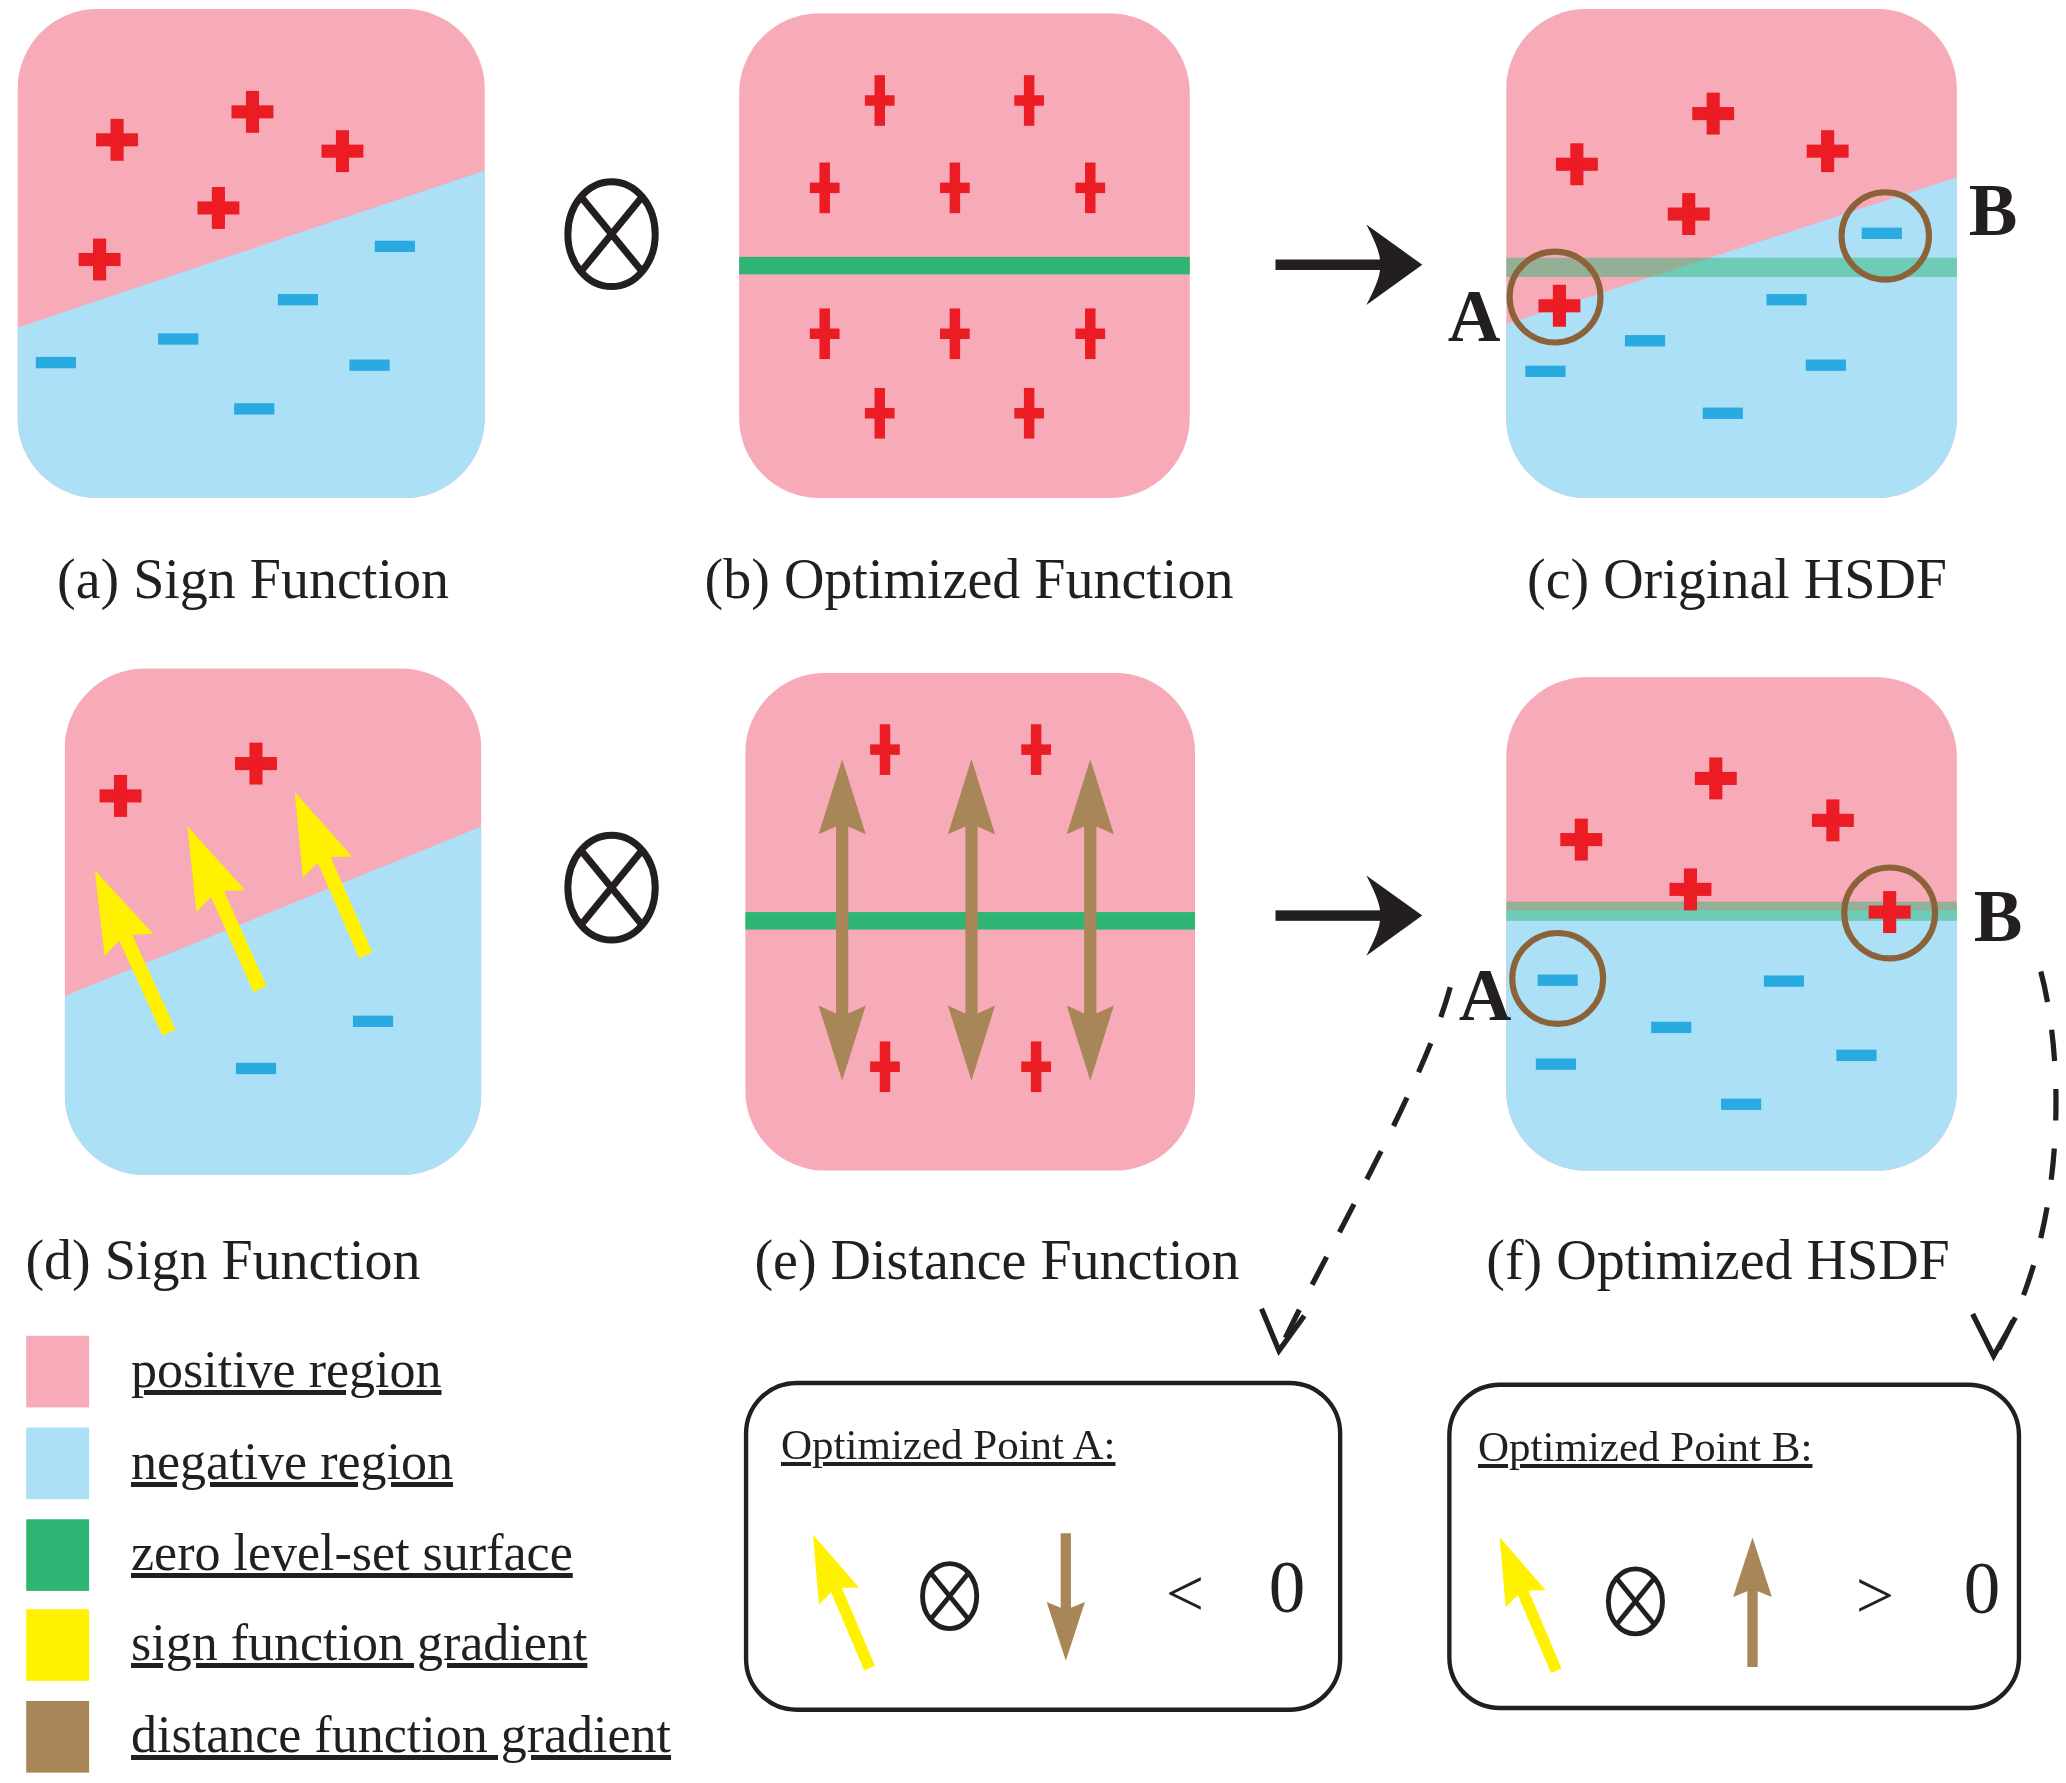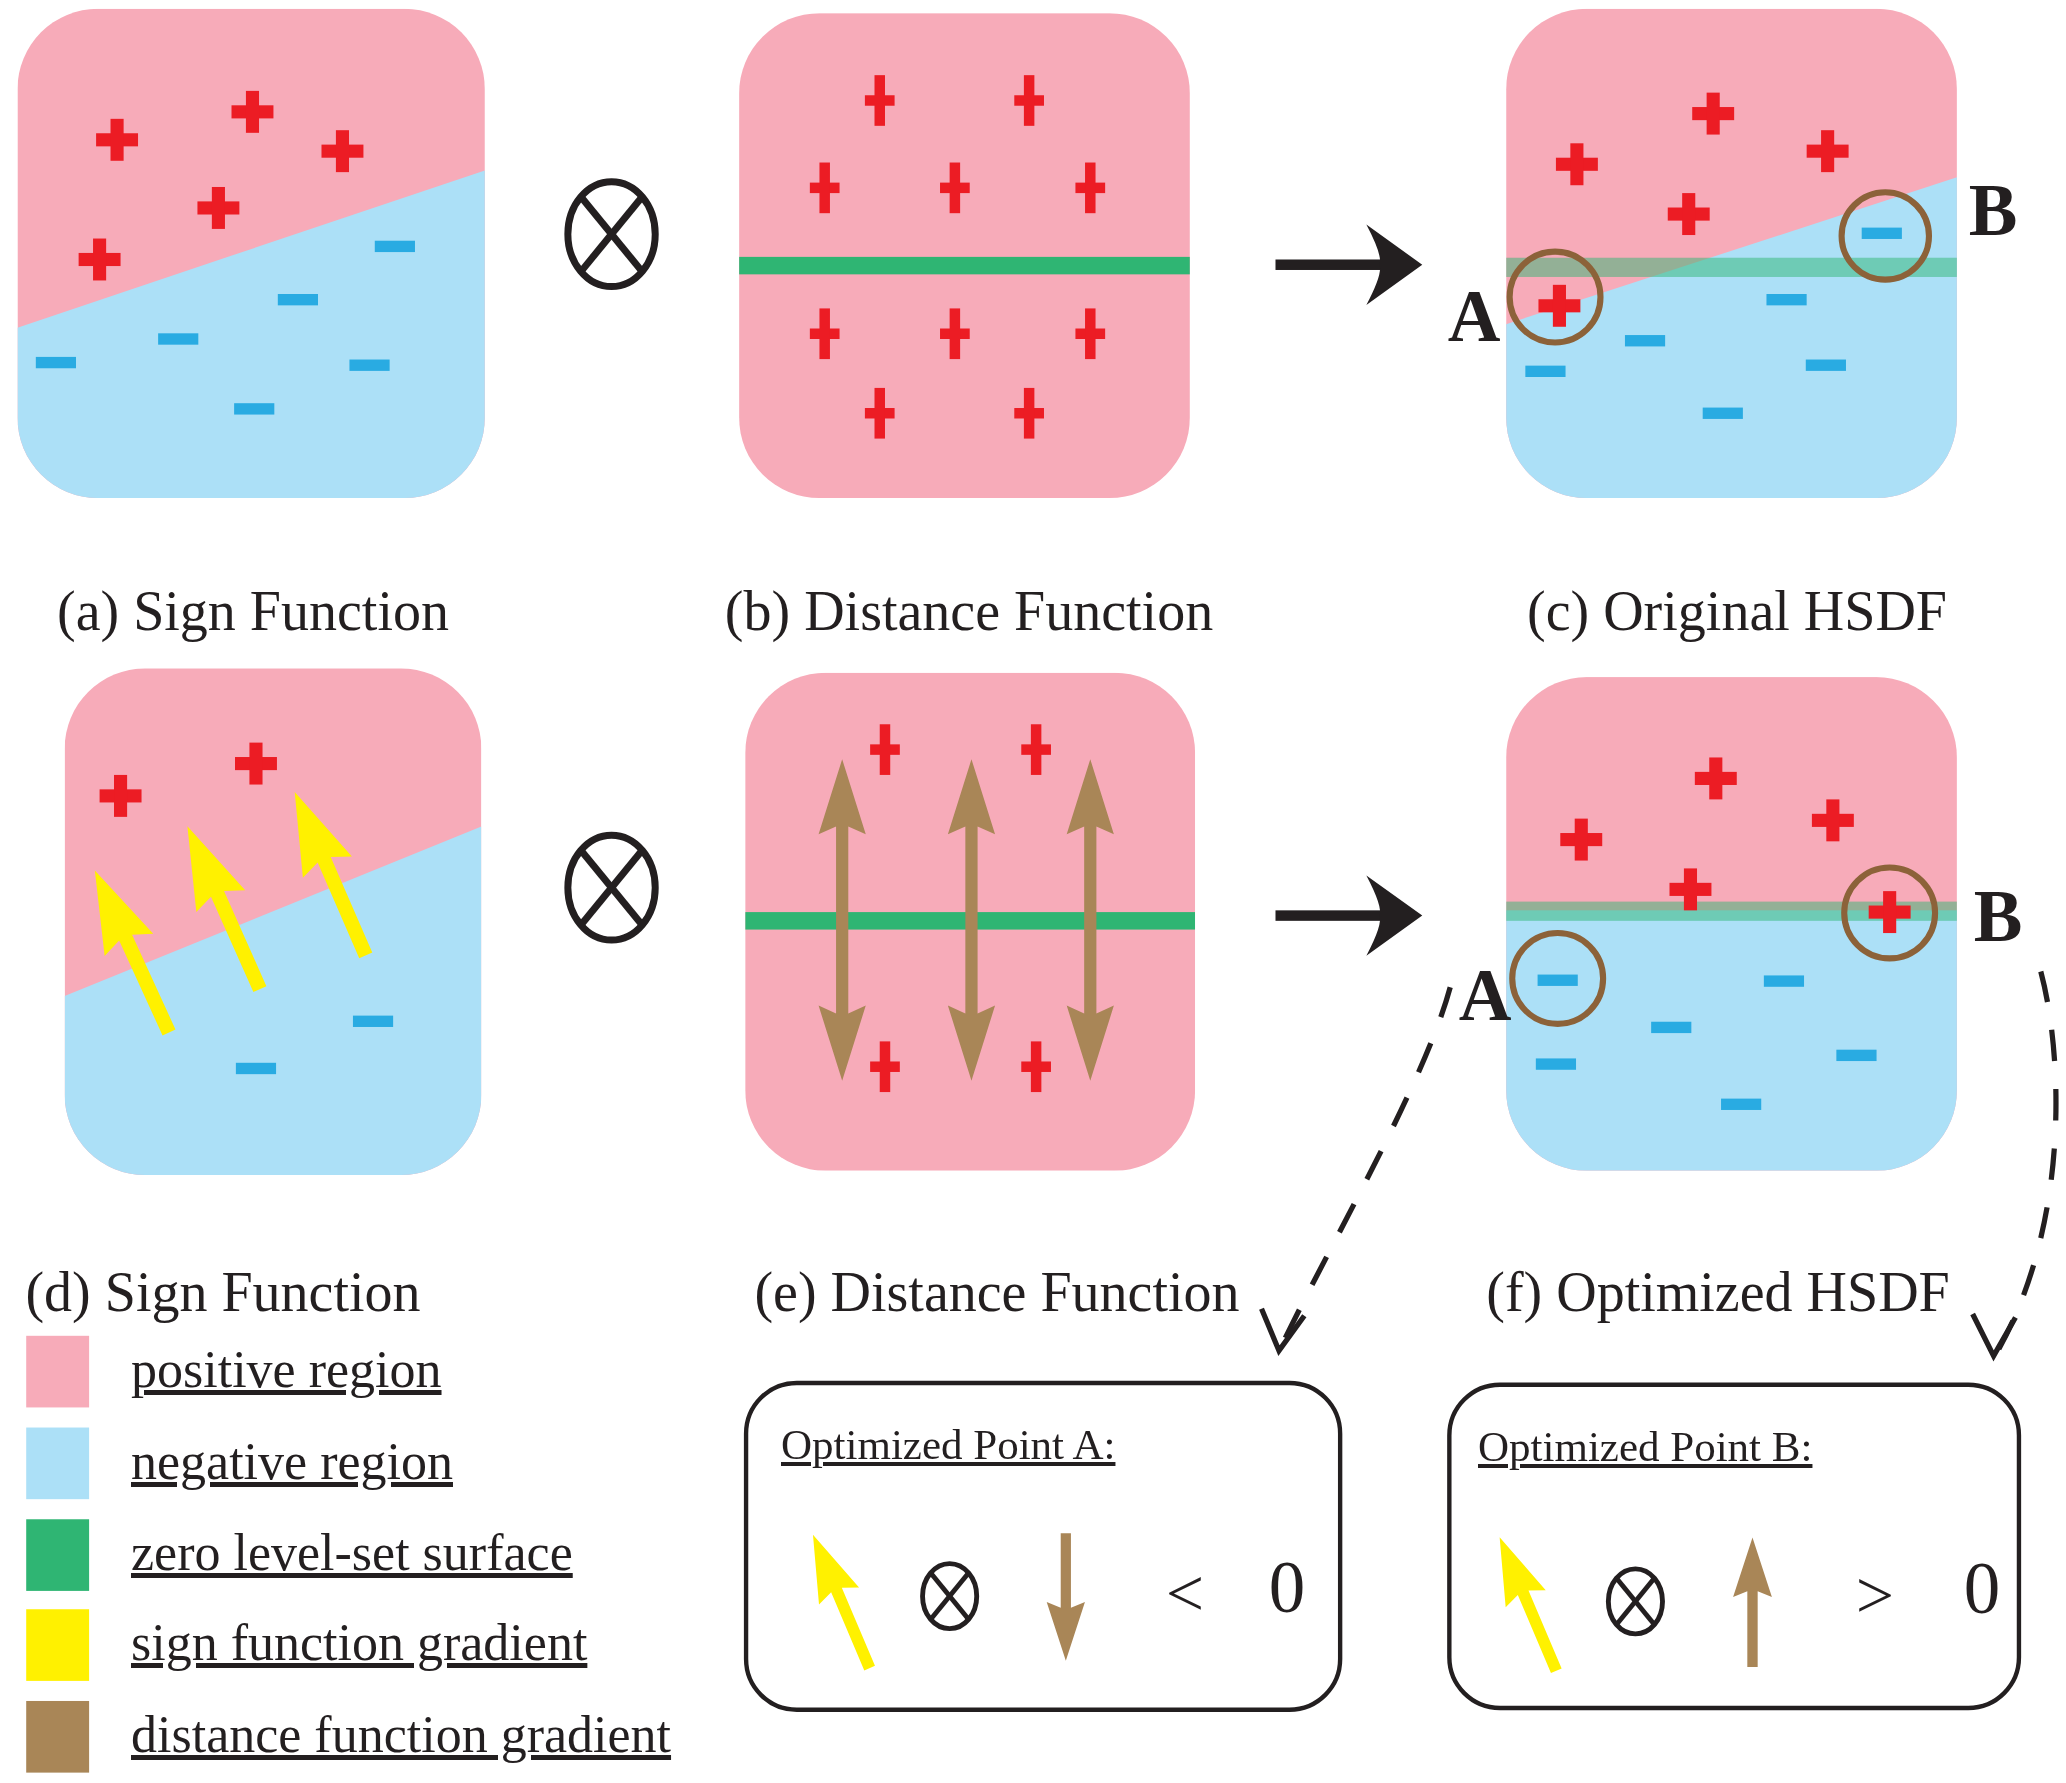--- a/index.html
+++ b/index.html
@@ -7,21 +7,21 @@
     position:relative;
     width:2067px;height:1784px;
     background:#ffffff;
     font-family:"Liberation Serif","DejaVu Serif",serif;
     color:#231F20;
     overflow:hidden;
   }
   .stage > svg{position:absolute;left:0;top:0;}
   .t{position:absolute;transform:translateX(-50%);white-space:nowrap;line-height:1.15;}
   .tl{position:absolute;white-space:nowrap;line-height:1.15;text-decoration:underline;}
-  .cap{font-size:56px;margin-top:32px;}
+  .cap{font-size:56px;}
   .pt{font-size:73px;font-weight:bold;}
   .boxtitle{font-size:43px;}
   .legendlabel{font-size:52px;}
   .rel{font-size:68px;}
   .zero{font-size:73px;}
 </style>
 </head>
 <body>
 
 <div class="stage">
@@ -225,21 +225,21 @@
 
   <g>
     <rect x="1659" y="1585" width="652" height="370" rx="58" fill="#ffffff" stroke="#231F20" stroke-width="5"></rect>
     <use href="#arrow-shape" transform="translate(1749,1836) rotate(-23) scale(0.83)" fill="#FFF100"></use>
     <use href="#tensor" transform="translate(1872,1833) scale(0.62)" fill="none" stroke="#231F20" stroke-width="9"></use>
     <use href="#arrow-shape" transform="translate(2006,1834) scale(0.74)" fill="#A98657"></use>
   </g>
 </svg>
 
 <div class="t cap" style="left:253px;top:547px">(a) Sign Function</div>
-<div class="t cap" style="left:969px;top:547px">(b) Distance Function</div>
+<div class="t cap" style="left:969px;top:547px">(b) Optimized Function</div>
 <div class="t cap" style="left:1737px;top:547px">(c) Original HSDF</div>
 <div class="t cap" style="left:223px;top:1228px">(d) Sign Function</div>
 <div class="t cap" style="left:997px;top:1228px">(e) Distance Function</div>
 <div class="t cap" style="left:1718px;top:1228px">(f) Optimized HSDF</div>
 
 <div class="t pt" style="left:1474px;top:275px">A</div>
 <div class="t pt" style="left:1993px;top:169px">B</div>
 <div class="t pt" style="left:1485px;top:954px">A</div>
 <div class="t pt" style="left:1998px;top:875px">B</div>
 

